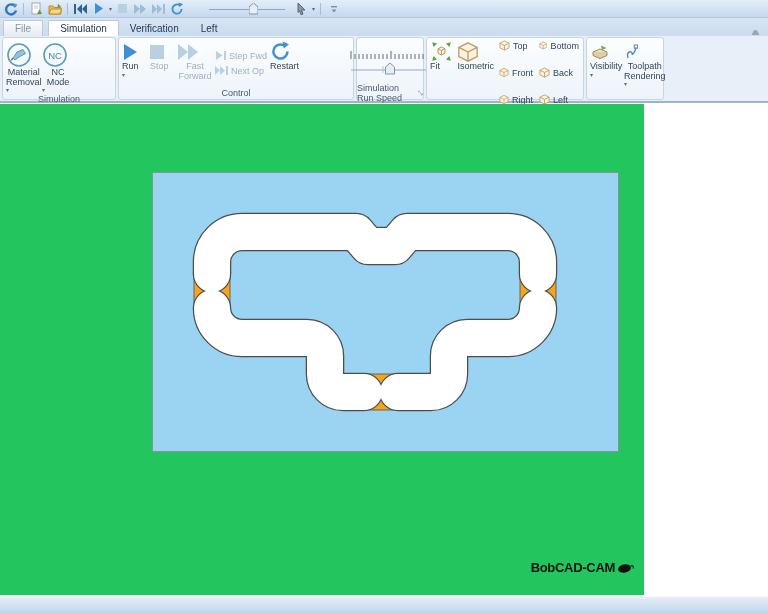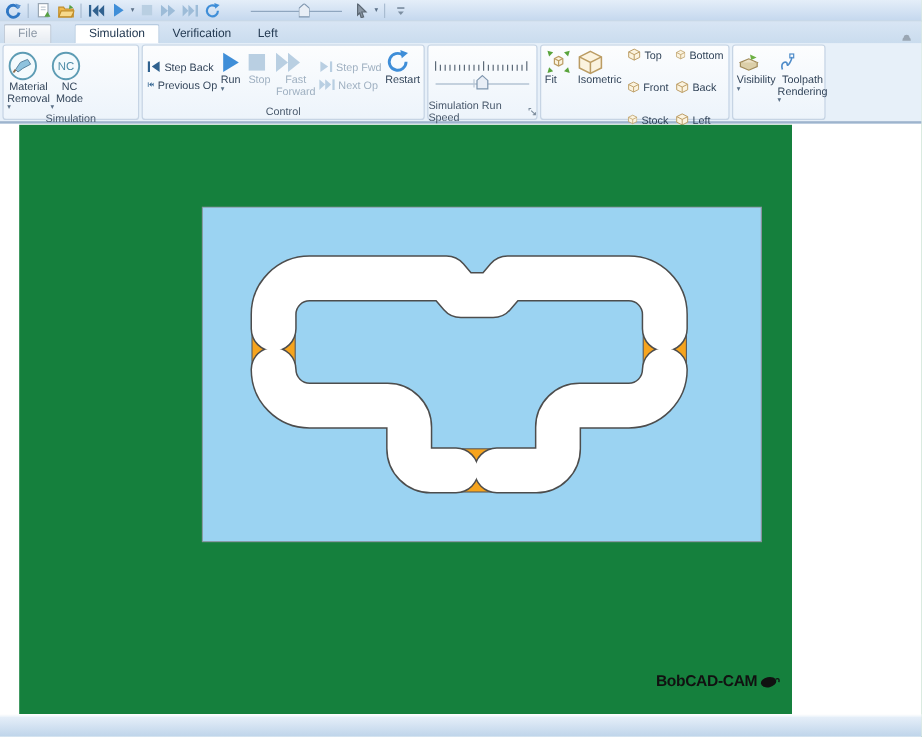--- a/index.html
+++ b/index.html
@@ -11,42 +11,42 @@
     border-bottom:1px solid #b4c8de; display:flex; align-items:center; padding:0 3px; gap:3px; }
   .qat-btn { height:15px; min-width:15px; display:flex; align-items:center; justify-content:center; }
   .qat-sep { width:1px; height:12px; background:#a9bcd1; margin:0 2px; }
   .tb-slider { position:relative; width:76px; height:14px; margin-left:22px; }
   .tb-slider .track { position:absolute; left:0; right:0; top:7px; height:1px; background:#8fa6bf; }
   .caret-sm { font-size:6px; color:#5a6f86; line-height:6px; }
 
   
   .tabrow { height:18px; background:linear-gradient(#d8e5f4,#cadcee); display:flex; align-items:flex-end; padding:0 0 0 3px; position:relative; }
   .tab { font-size:10px; color:#243a52; padding:2px 11px 2px; cursor:default; }
-  .tab-file { background:linear-gradient(#fbfcfd,#e6ebf1); border:1px solid #bec7d2; border-bottom:none; border-radius:2px 2px 0 0; color:#8b97a5; margin-right:19px; }
+  .tab-file { background:linear-gradient(#fbfcfd,#e6ebf1); border:1px solid #bec7d2; border-bottom:none; border-radius:2px 2px 0 0; color:#8b97a5; margin-right:5px; }
   .tab-active { background:#fff; border:1px solid #b7cbe0; border-bottom:none; border-radius:2px 2px 0 0; font-weight:normal; }
   .ribbon-opt { position:absolute; right:7px; top:4px; }
 
   
   .ribbon { height:67px; background:#e7f0f9; border-bottom:2px solid #9db4cd; display:flex; gap:2px; padding:1px 2px 1px; }
   .rgroup { background:linear-gradient(#fcfdfe,#edf4fb); border:1px solid #c6d4e4; border-radius:3px; display:flex; flex-direction:column; }
   .rg-content { flex:1; display:flex; align-items:stretch; padding:2px 2px 0; }
   .rg-label { height:13px; font-size:9px; color:#49596c; display:flex; align-items:center; justify-content:center; gap:4px; }
   .bigbtn { display:flex; flex-direction:column; align-items:flex-start; font-size:9px; line-height:9.5px; color:#33455a; text-align:center; padding:1px 1px; }
   .bigbtn .ic { height:27px; display:flex; align-items:center; justify-content:center; }
   .bigbtn.short .ic { height:21px; }
   .smallbtn { display:flex; align-items:center; gap:3px; font-size:9px; color:#33455a; padding:0 2px; white-space:nowrap; }
   .stack { display:flex; flex-direction:column; justify-content:center; gap:5px; }
   .stack.tight { gap:16px; }
   .dis { color:#9fb0c1; }
   .vsep { width:1px; background:#d3dee9; margin:2px 1px; }
 
   .ruler-slider { display:flex; flex-direction:column; align-items:center; justify-content:center; gap:2px; width:100%; }
 
   
-  .canvas { position:absolute; top:104px; left:16px; width:644px; height:491px; background:#15803d; }
+  .canvas { position:absolute; top:104px; left:0; width:644px; height:491px; background:#22c55e; }
   .stock-svg { position:absolute; left:152px; top:68px; }
   .logo { position:absolute; right:10px; bottom:20px; display:flex; align-items:center; gap:2px; }
   .logo-text { font-size:13px; font-weight:bold; letter-spacing:-0.3px; color:#111; }
 
   
   .statusbar { position:absolute; left:0; bottom:0; width:768px; height:19px;
     background:linear-gradient(#e9f1fa,#bed4ea); border-top:1px solid #fdfdfe; box-shadow:inset 0 1px 0 #f6fafd; }
 </style>
 </head>
 <body>
@@ -171,37 +171,20 @@
           </span>
           <span>NC Mode</span>
           <span class="caret-sm">▾</span>
         </div>
       </div>
       <div class="rg-label">Simulation</div>
     </div>
 
     <div class="rgroup" style="width:236px">
       <div class="rg-content">
-        <div class="stack" style="width:62px">
-          <div class="smallbtn">
-            <svg width="11" height="9" viewBox="0 0 11 9">
-                <rect x="0" y="0" width="2" height="9" fill="#2f618f"></rect>
-                <polygon points="10,0 3.5,4.5 10,9" fill="#2f618f"></polygon>
-              </svg>
-            <span>Step Back</span>
-          </div>
-          <div class="smallbtn">
-            <svg width="13" height="9" viewBox="0 0 13 9">
-                <rect x="0" y="0" width="2" height="9" fill="#2f618f"></rect>
-                <polygon points="8,0 3,4.5 8,9" fill="#2f618f"></polygon>
-                <polygon points="13,0 8,4.5 13,9" fill="#2f618f"></polygon>
-              </svg>
-            <span>Previous Op</span>
-          </div>
-        </div>
         <div class="bigbtn short" style="width:28px">
           <span class="ic">
             <svg width="16" height="18" viewBox="0 0 16 18">
                 <polygon points="2,1 15,9 2,17" fill="#3f8ed8"></polygon>
               </svg>
           </span>
           <span>Run</span>
           <span class="caret-sm">▾</span>
         </div>
         <div class="bigbtn short dis" style="width:28px">
@@ -244,21 +227,21 @@
                 <path d="M17.4 10.5 a7 7 0 1 1 -2.7-5.5" fill="none" stroke="#3f8ed8" stroke-width="2.4"></path>
                 <polygon points="12.6,0.6 19,3.2 13.8,7.6" fill="#3f8ed8"></polygon>
               </svg>
           </span>
           <span>Restart</span>
         </div>
       </div>
       <div class="rg-label">Control</div>
     </div>
 
-    <div class="rgroup" style="width:92px">
+    <div class="rgroup" style="width:68px">
       <div class="rg-content">
         <div class="ruler-slider">
           <svg width="80" height="10" viewBox="0 0 80 10">
             <path d="M1 1V9 M5 4V9 M9 4V9 M13 4V9 M17 4V9 M21 4V9 M25 4V9 M29 4V9 M33 4V9 M37 4V9 M41 1V9 M45 4V9 M49 4V9 M53 4V9 M57 4V9 M61 4V9 M65 4V9 M69 4V9 M73 4V9 M77 1V9" stroke="#5c6a78" stroke-width="1"></path>
           </svg>
           <svg width="82" height="14" viewBox="0 0 82 14">
             <line x1="2" y1="8" x2="80" y2="8" stroke="#93a9bf"></line>
             <line x1="34" y1="4" x2="34" y2="11" stroke="#b7c5d3"></line>
             <polygon points="41,1 45.5,5 45.5,12 36.5,12 36.5,5" fill="#e8eef6" stroke="#7e95ae"></polygon>
           </svg>
@@ -309,21 +292,21 @@
                 <path d="M6 1 11 3.5 11 8.5 6 11 1 8.5 1 3.5Z" fill="#fbf3df" stroke="#bb9c63" stroke-width="0.9"></path>
                 <path d="M1 3.5 6 6 11 3.5 M6 6 V11" fill="none" stroke="#bb9c63" stroke-width="0.9"></path>
               </svg>
             <span>Front</span>
           </div>
           <div class="smallbtn">
             <svg width="11" height="11" viewBox="0 0 12 12">
                 <path d="M6 1 11 3.5 11 8.5 6 11 1 8.5 1 3.5Z" fill="#fbf3df" stroke="#bb9c63" stroke-width="0.9"></path>
                 <path d="M1 3.5 6 6 11 3.5 M6 6 V11" fill="none" stroke="#bb9c63" stroke-width="0.9"></path>
               </svg>
-            <span>Stock</span>
+            <span>Right</span>
           </div>
         </div>
         <div class="stack tight" style="width:44px">
           <div class="smallbtn">
             <svg width="11" height="11" viewBox="0 0 12 12">
                 <path d="M6 1 11 3.5 11 8.5 6 11 1 8.5 1 3.5Z" fill="#fbf3df" stroke="#bb9c63" stroke-width="0.9"></path>
                 <path d="M1 3.5 6 6 11 3.5 M6 6 V11" fill="none" stroke="#bb9c63" stroke-width="0.9"></path>
               </svg>
             <span>Bottom</span>
           </div>

